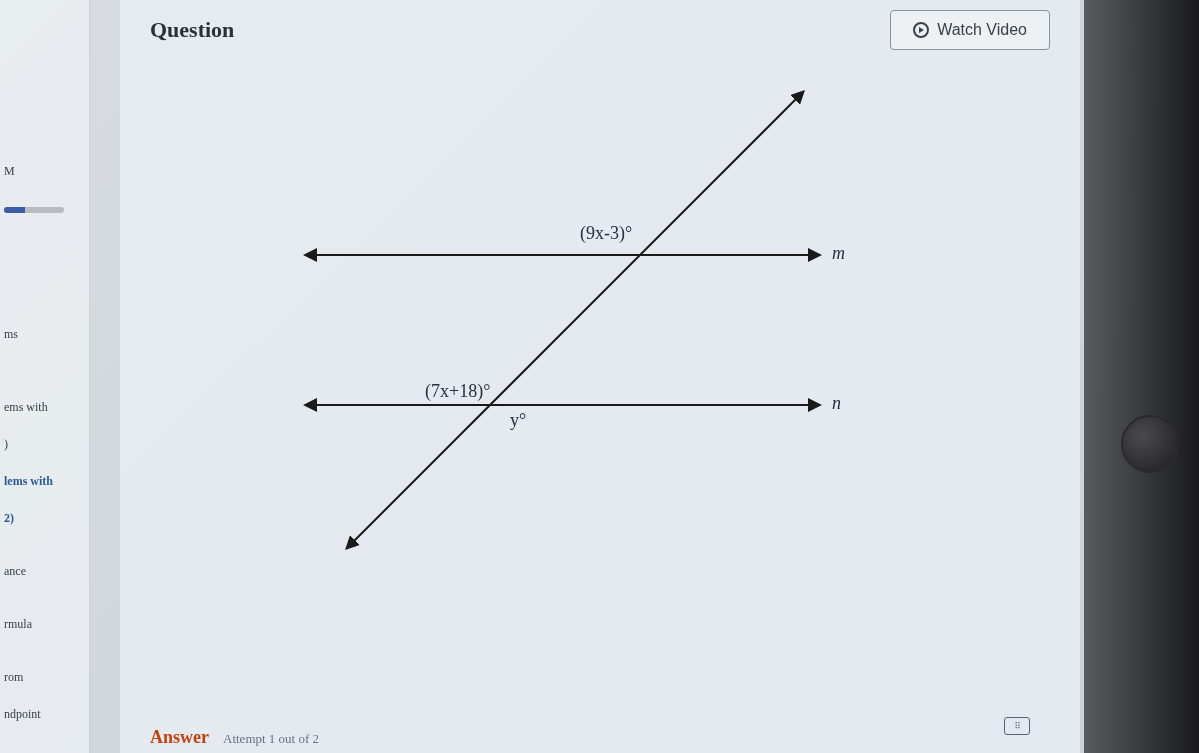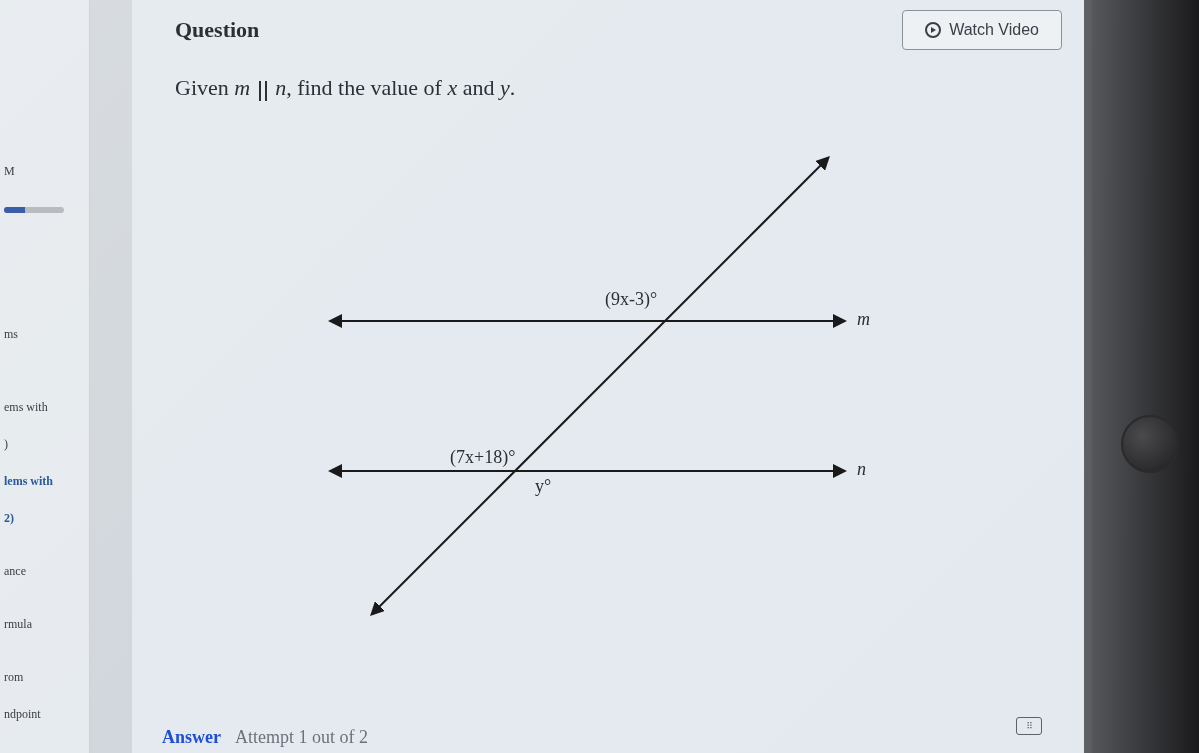--- a/index.html
+++ b/index.html
@@ -42,22 +42,21 @@
       height: 100%;
       background: #3a5da8;
     }
     .main-panel {
       position: absolute;
       left: 120px;
       top: 0;
       width: 960px;
       height: 753px;
       background: rgba(232, 237, 242, 0.85);
-      padding: 10px 30px 0 43px;
-      margin-left: 12px;
+      padding: 10px 30px 0 30px;
     }
     .header {
       display: flex;
       align-items: center;
       justify-content: space-between;
       margin-bottom: 25px;
     }
     .question-label {
       font-family: Georgia, serif;
       font-size: 22px;
@@ -135,24 +134,24 @@
       bottom: 5px;
       left: 30px;
       display: flex;
       align-items: baseline;
       gap: 14px;
     }
     .answer-label {
       font-family: Georgia, serif;
       font-size: 18px;
       font-weight: bold;
-      color: #1d4ed8;
+      color: #c2410c;
     }
     .attempt-text {
-      font-size: 18px;
+      font-size: 13px;
       color: #6a727c;
     }
     .keyboard-icon {
       position: absolute;
       bottom: 18px;
       right: 50px;
       width: 26px;
       height: 18px;
       border: 1.5px solid #5a626c;
       border-radius: 3px;
@@ -216,25 +215,20 @@
   <div class="header">
     <div class="question-label">Question</div>
     <div class="header-buttons">
       <button class="btn">
         <span class="play-icon"></span>
         <span>Watch Video</span>
       </button>
     </div>
   </div>
 
-  <div class="problem-text">
-    <span>Given </span><span class="math-var">m</span>
-    <span class="parallel-sym"></span>
-    <span class="math-var">n</span><span>, find the value of </span><span class="math-var">x</span><span> and </span><span class="math-var">y</span><span>.</span>
-  </div>
 
   <div class="diagram-area">
     <svg width="700" height="480" viewBox="0 0 700 480">
       <defs>
         <marker id="arrow" viewBox="0 0 10 10" refX="5" refY="5" markerWidth="7" markerHeight="7" orient="auto-start-reverse">
           <path d="M 0 0 L 10 5 L 0 10 z" fill="#1a1a1a"></path>
         </marker>
       </defs>
 
       <line x1="90" y1="180" x2="595" y2="180" stroke="#1a1a1a" stroke-width="2" marker-start="url(#arrow)" marker-end="url(#arrow)"></line>

